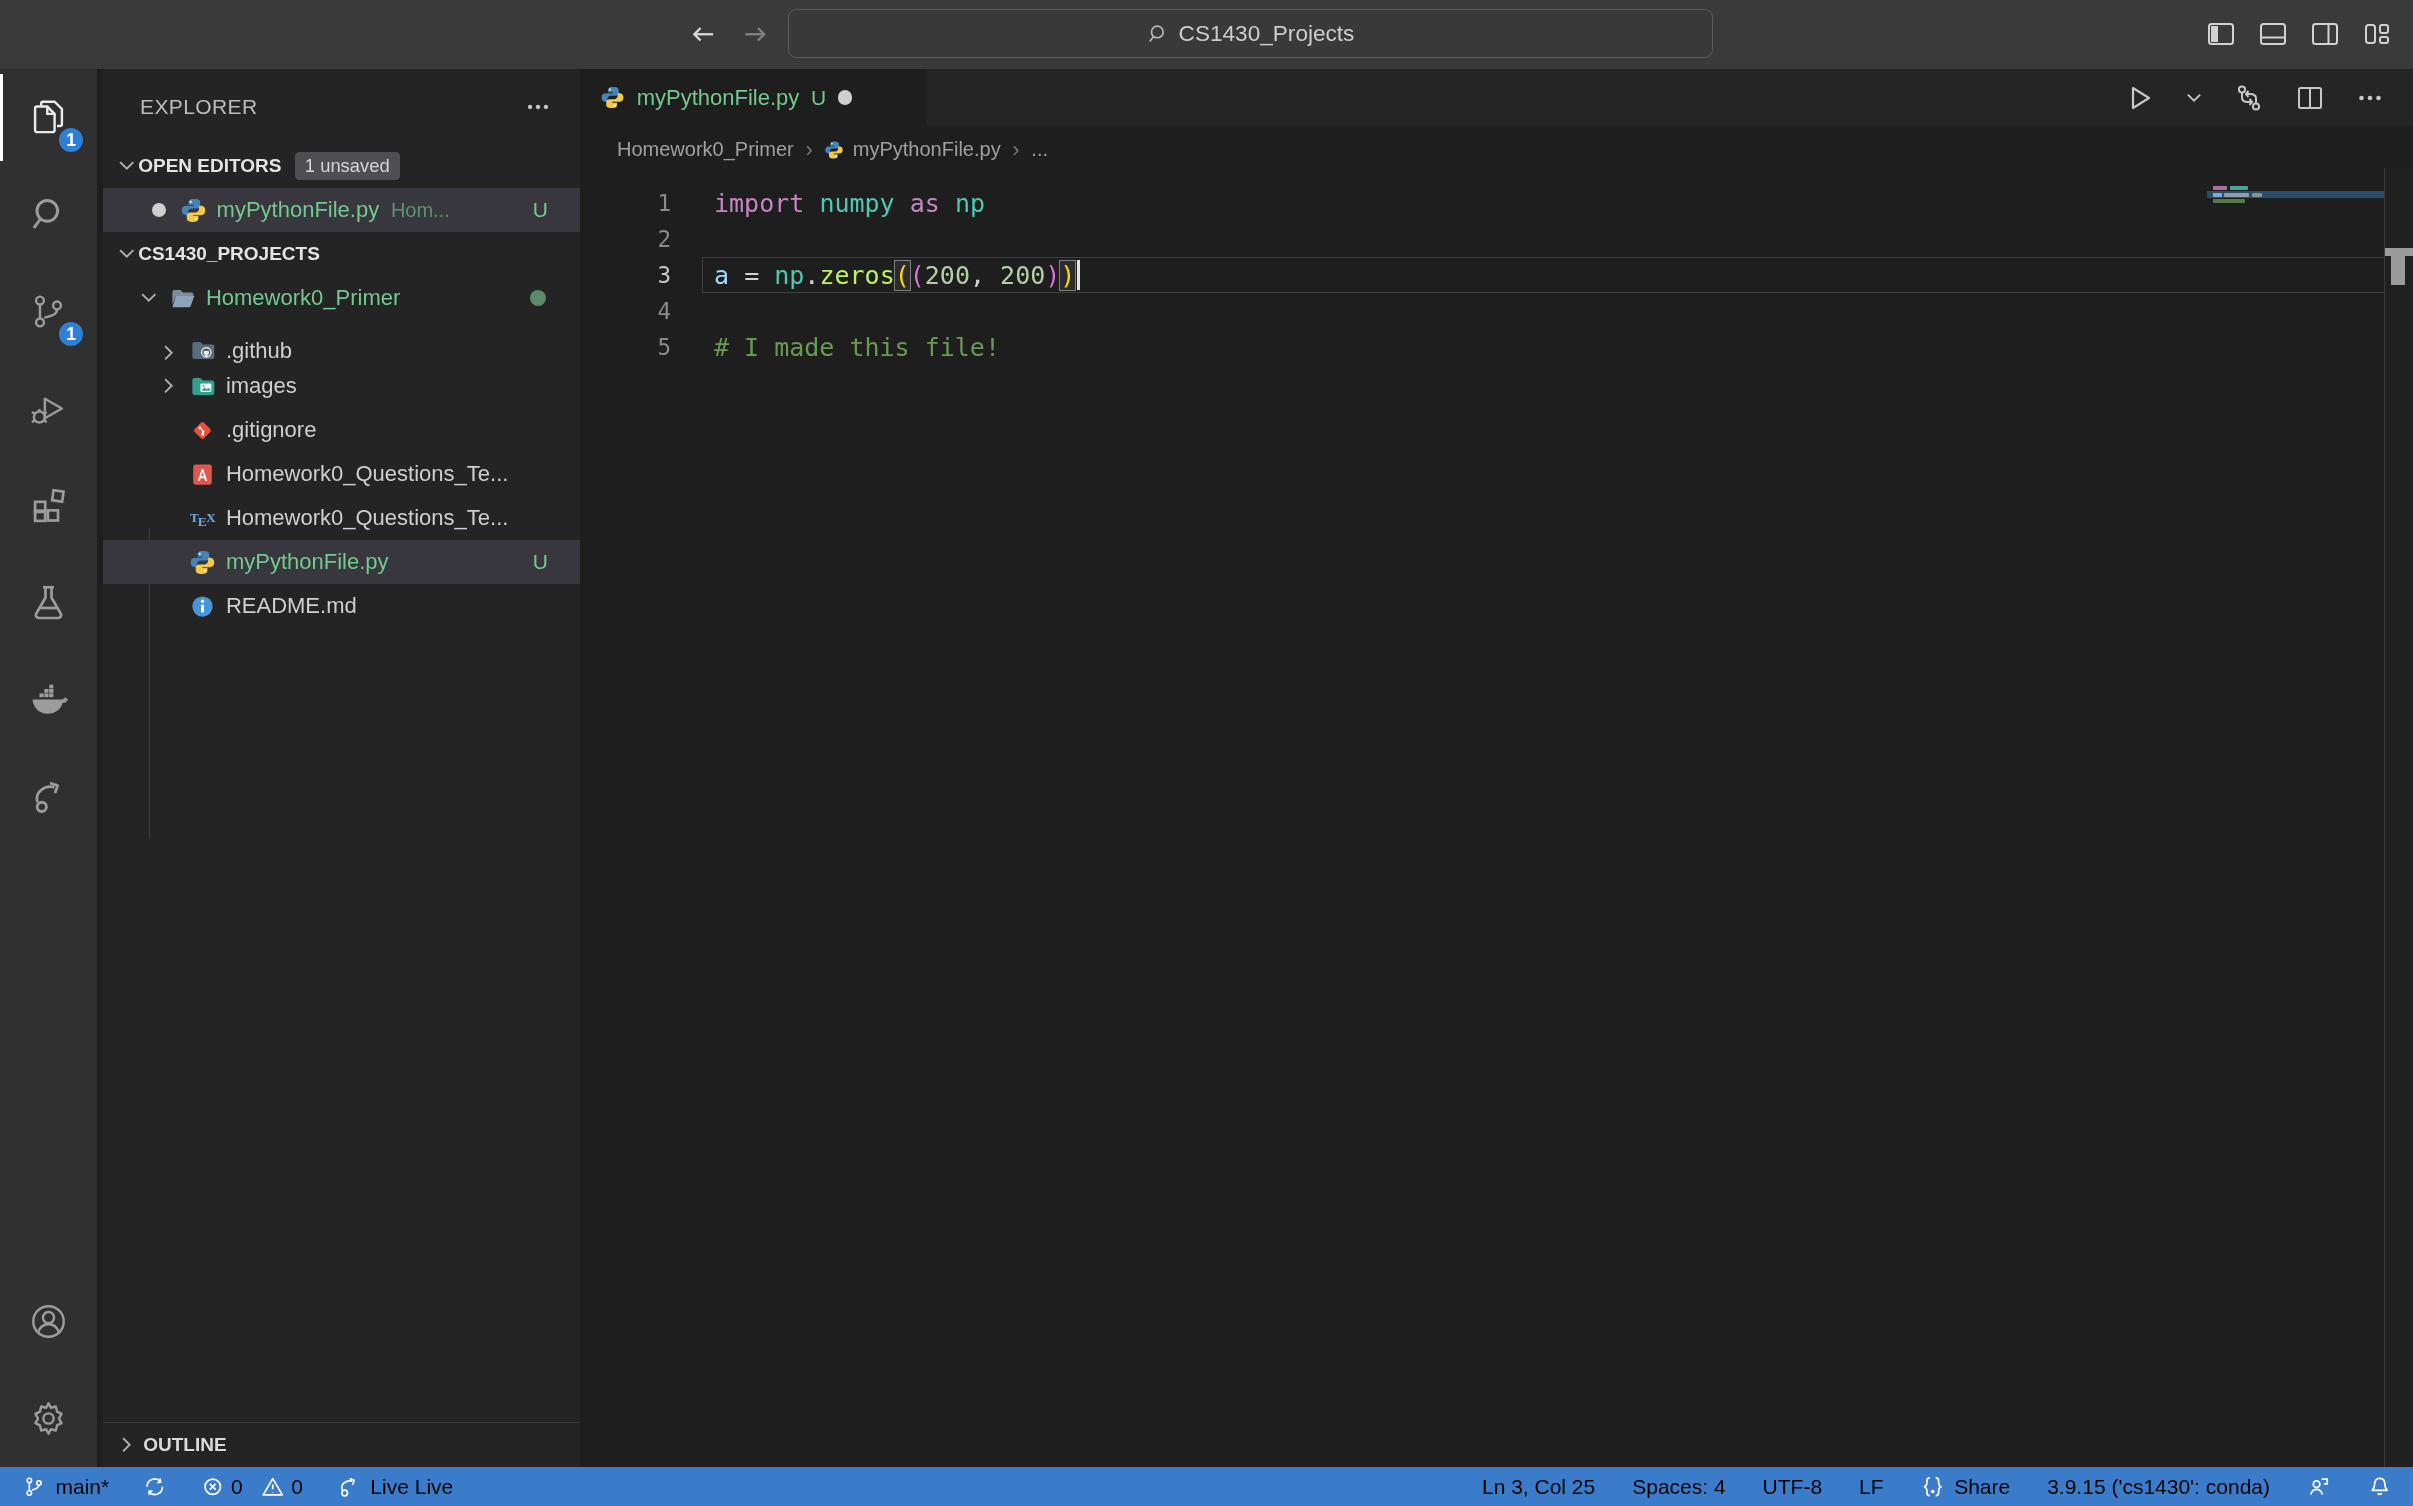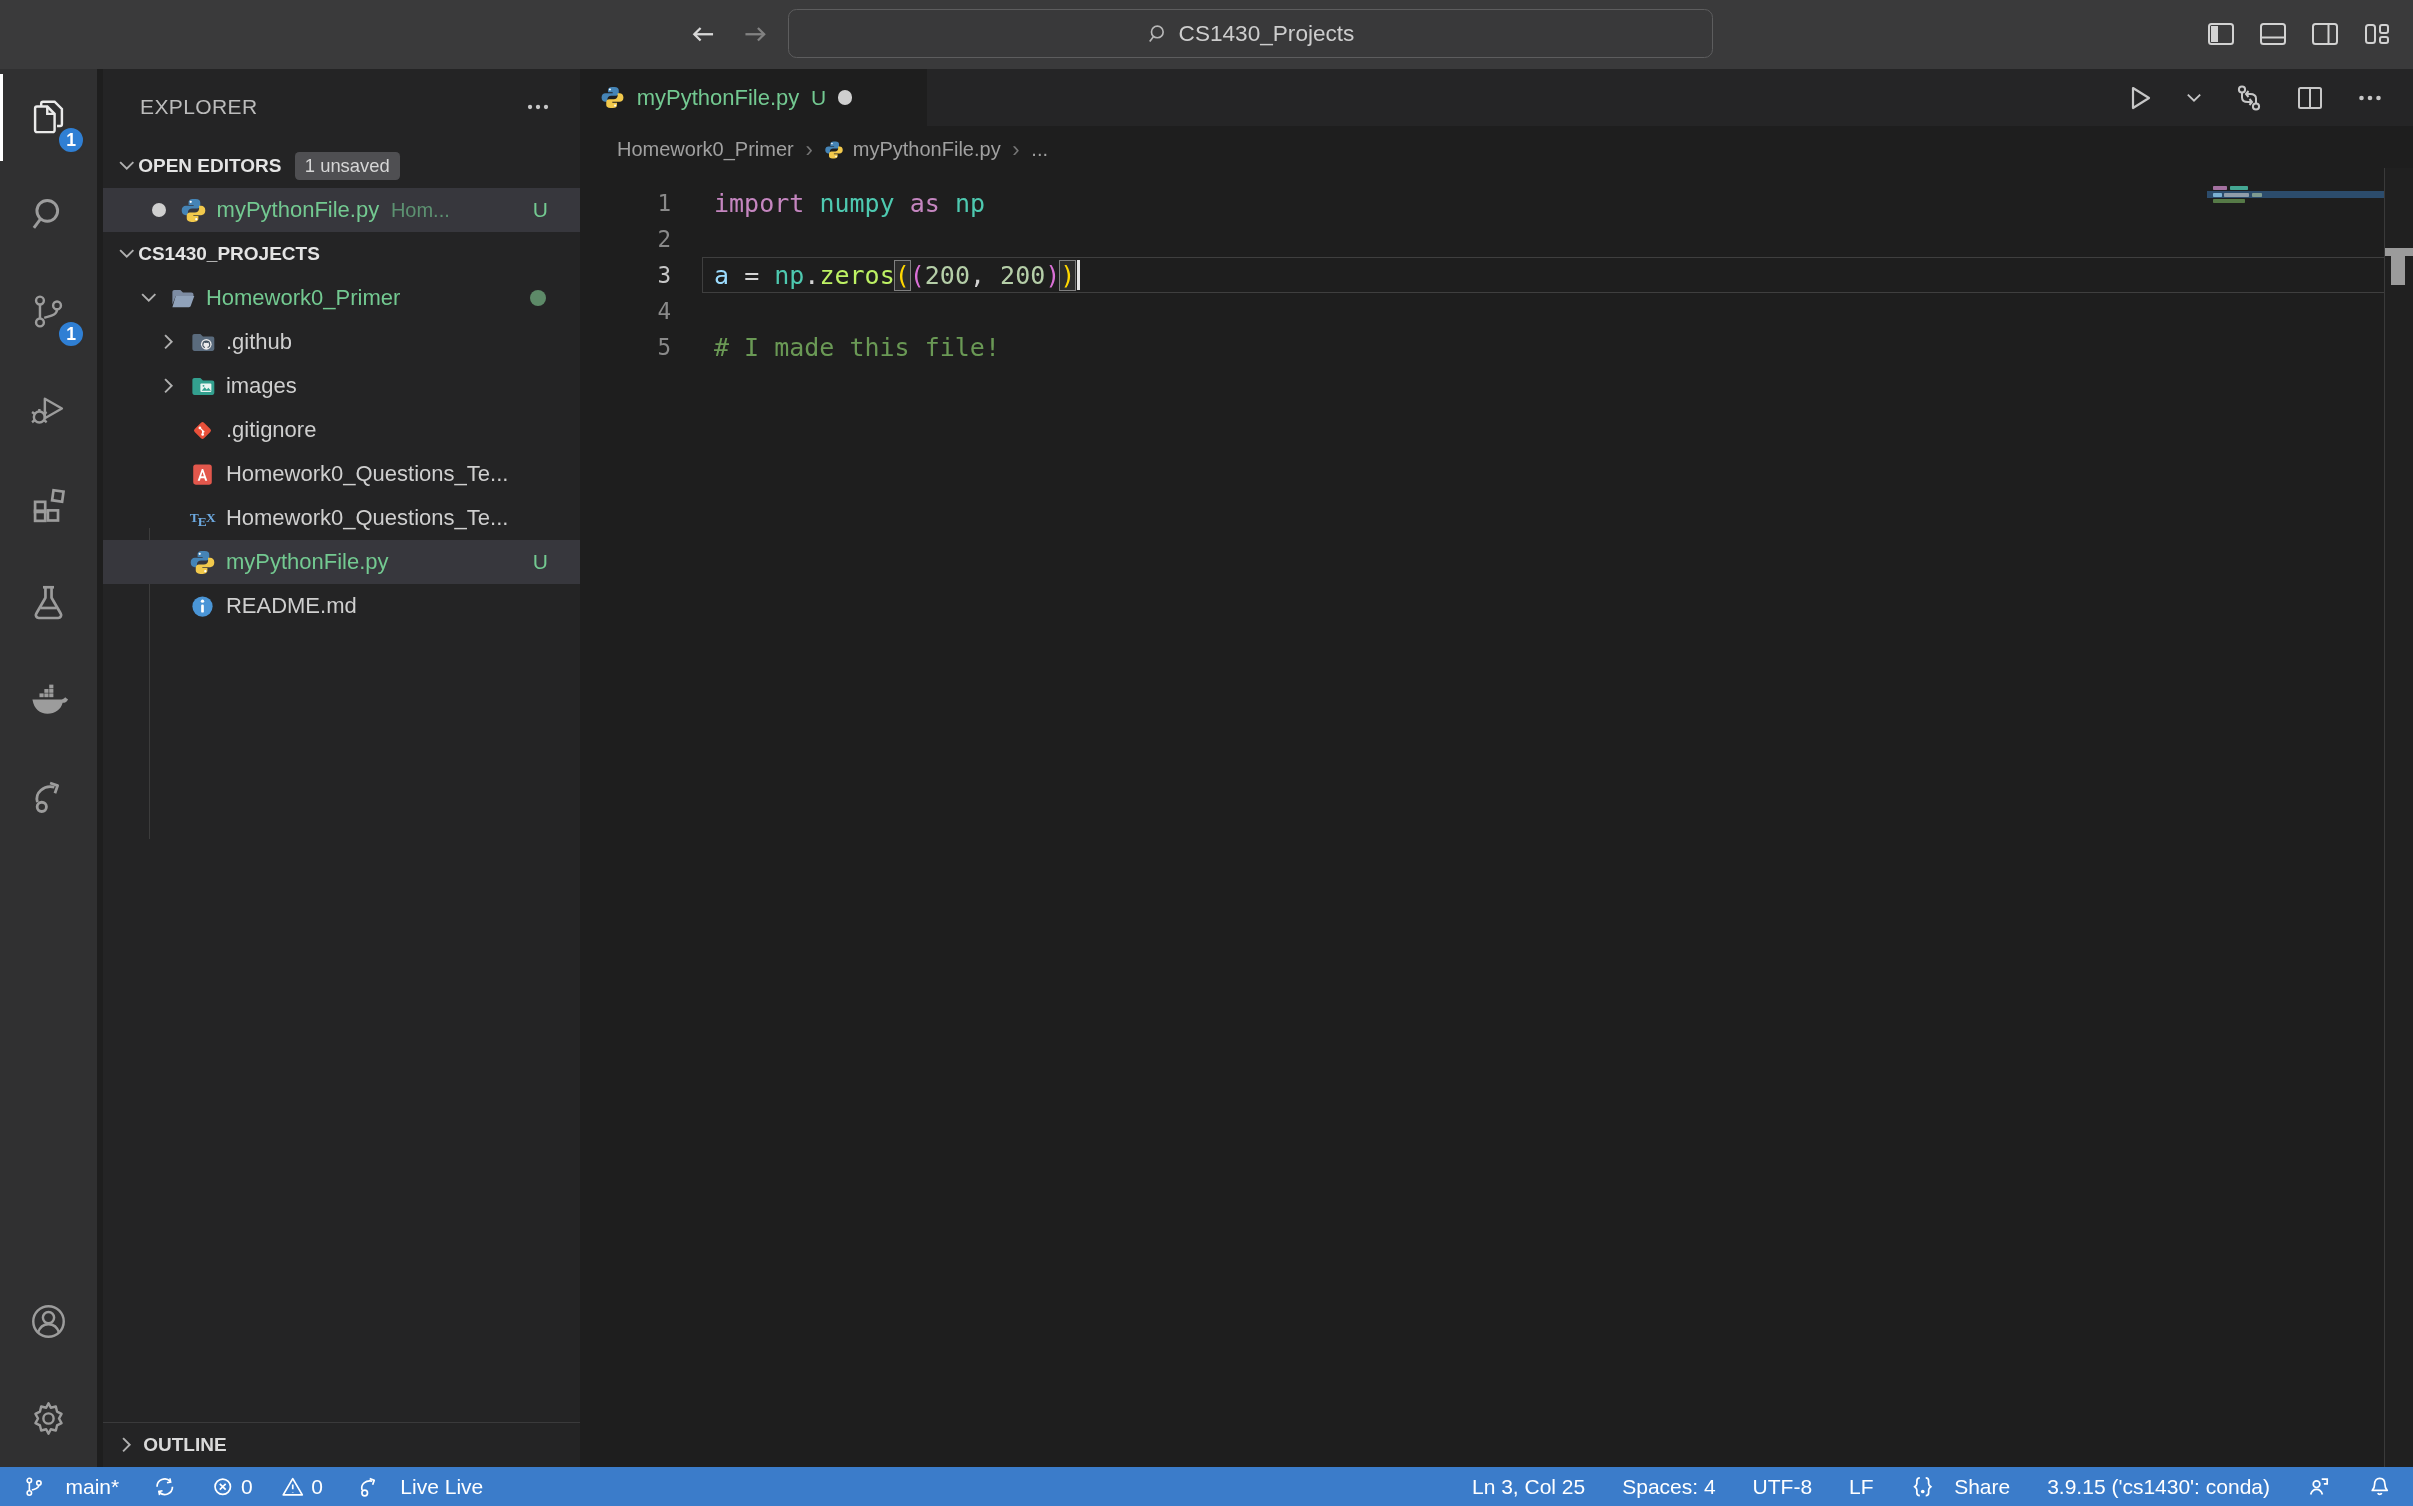--- a/index.html
+++ b/index.html
@@ -90,21 +90,21 @@
   .mm-bar{position:absolute;height:4.2px;border-radius:0.8px;}
   .sliver{position:absolute;top:99px;right:0;width:28.5px;bottom:0;background:#202020;border-left:0.8px solid #3a3a3a;}
   .t-bar{position:absolute;top:80px;left:0;right:0;height:8.4px;background:#9b9b9b;}
   .t-stem{position:absolute;top:88px;left:6.7px;width:14.2px;height:28.5px;background:#9b9b9b;}
 
   
   .statusbar{position:absolute;left:0;right:0;bottom:0;height:40px;background:#3B7CCA;display:flex;align-items:center;
              color:#ffffff;font-size:21px;padding:0 22px;box-sizing:border-box;}
   .sb-left{display:flex;align-items:center;gap:34px;}
   .sb-right{margin-left:auto;display:flex;align-items:center;gap:37px;}
-  .sb-item{display:flex;align-items:center;gap:20px;color:#ffffff;}
+  .sb-item{display:flex;align-items:center;gap:10px;color:#000000;}
   .sb-icon{width:23.5px;height:23.5px;color:#fff;}
   .sb-part{display:flex;align-items:center;gap:6.7px;margin-right:8.4px;}
   .sb-part:last-child{margin-right:0;}
 </style>
 </head>
 <body>
 
 <div class="app">
 
   <div class="titlebar">
@@ -321,21 +321,21 @@
             </span>
             <span class="fi icon">
               <svg viewBox="0 0 32 32">
                 <path d="M4 8.5C4 7 5 6 6.5 6h7l3 3h10c1.5 0 2.5 1 2.5 2.5V13H8l-4 10z" fill="#7d8ca3"></path>
                 <path d="M8 13h22l-4.3 11.9c-.3.9-1 1.4-2 1.4H4z" fill="#90a2ba"></path>
               </svg>
             </span>
             <span class="fname green">Homework0_Primer</span>
             <span class="mod-dot"></span>
           </div>
-          <div class="row" style="padding-left: 54px;">
+          <div class="row" style="padding-left: 54px; align-items: flex-end;">
             <span class="chev icon">
               <svg viewBox="0 0 32 32" fill="none" stroke="currentColor" stroke-width="2.6">
                 <path d="M11 7l9 9-9 9"></path>
               </svg>
             </span>
             <span class="fi icon">
               <svg viewBox="0 0 32 32">
                 <path d="M4 8.5C4 7 5 6 6.5 6h7l3 3h11c1.5 0 2.5 1 2.5 2.5v12c0 1.5-1 2.5-2.5 2.5h-21C5 26 4 25 4 23.5z" fill="#5a6b7d"></path>
                 <circle cx="20.5" cy="18.2" r="6.3" fill="#ececec"></circle>
                 <path d="M20.5 13.6a4.6 4.6 0 0 0-1.5 9v-1.5c-1-.2-1.9-.8-1.9-2.2 0-.6.2-1.1.5-1.5-.1-.4-.1-1 .1-1.4.6 0 1.1.3 1.6.6a4.6 4.6 0 0 1 2.4 0c.5-.3 1-.6 1.6-.6.2.4.2 1 .1 1.4.3.4.5.9.5 1.5 0 1.4-.9 2-1.9 2.2V22.6a4.6 4.6 0 0 0-1.5-9z" fill="#42525f"></path>

